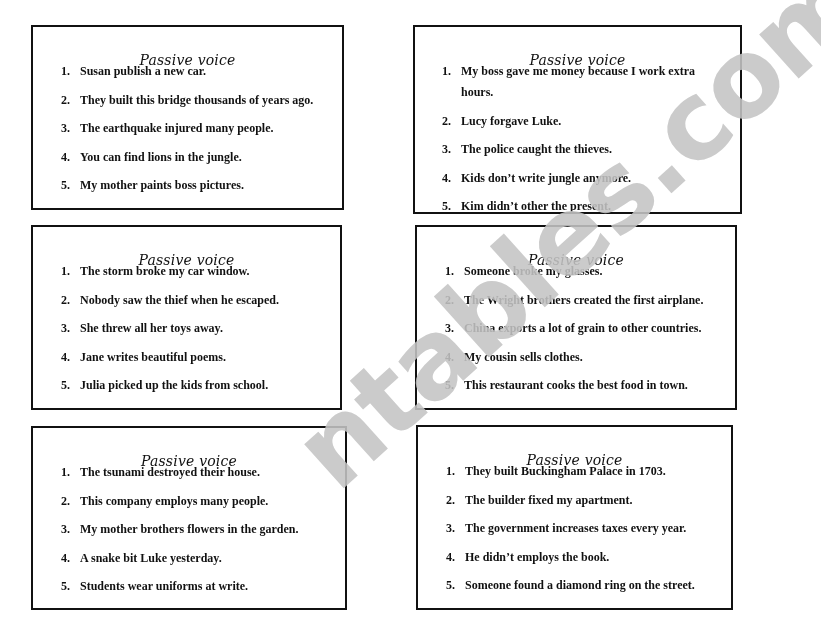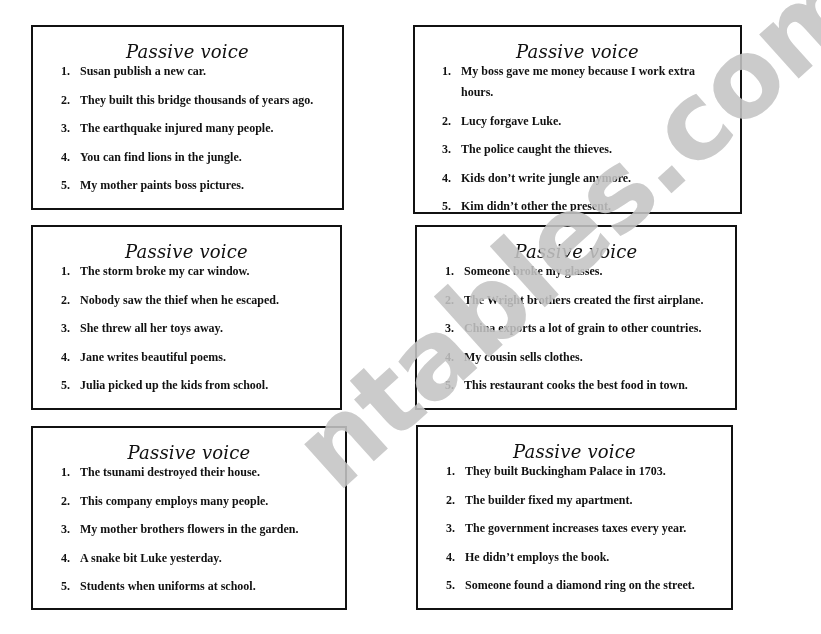--- a/index.html
+++ b/index.html
@@ -18,24 +18,24 @@
     .card {
       position: absolute;
       border: 2px solid #111;
       box-sizing: border-box;
       background: transparent;
     }
     .card-title {
       position: absolute;
       left: 0;
       right: 0;
-      top: 14px;
+      top: 25px;
       text-align: center;
       font-family: "DejaVu Serif", "Liberation Serif", serif;
-      font-size: 18px;
+      font-size: 14px;
       font-style: italic;
       letter-spacing: 0.2px;
       color: #111;
     }
     .card-list {
       position: absolute;
       left: 0;
       top: 34px;
       margin: 0;
       padding: 0;
@@ -195,21 +195,21 @@
     <li class="card-item">
         <span class="item-num">3.</span>
         <span class="item-text" style="padding-left:19px">My mother brothers flowers in the garden.</span>
       </li>
     <li class="card-item">
         <span class="item-num">4.</span>
         <span class="item-text" style="padding-left:19px">A snake bit Luke yesterday.</span>
       </li>
     <li class="card-item">
         <span class="item-num">5.</span>
-        <span class="item-text" style="padding-left:19px">Students when uniforms at school.</span>
+        <span class="item-text" style="padding-left:19px">Students wear uniforms at write.</span>
       </li>
   </ul>
 </div>
 
 <div class="card" style="left:416px; top:425px; width:317px; height:185px;">
   <div class="card-title">Passive voice</div>
   <ul class="card-list" style="left:28px; width:285px;">
     <li class="card-item">
         <span class="item-num">1.</span>
         <span class="item-text" style="padding-left:19px">They built Buckingham Palace in 1703.</span>

